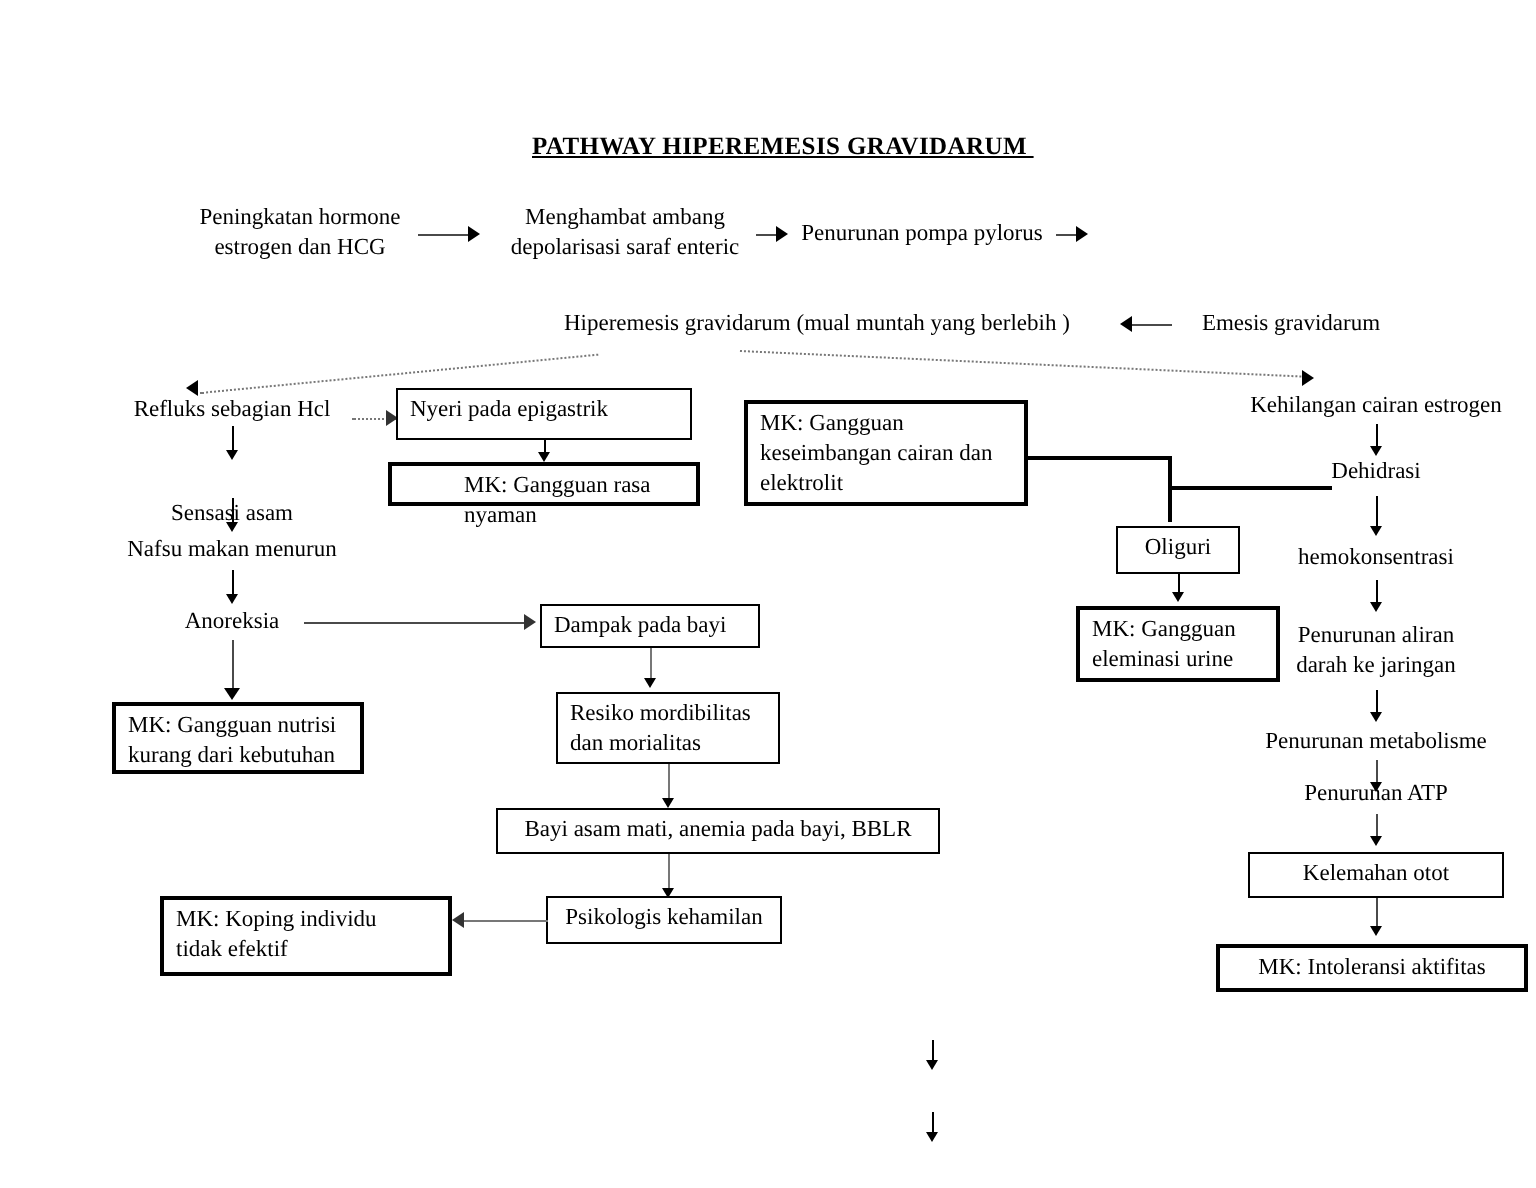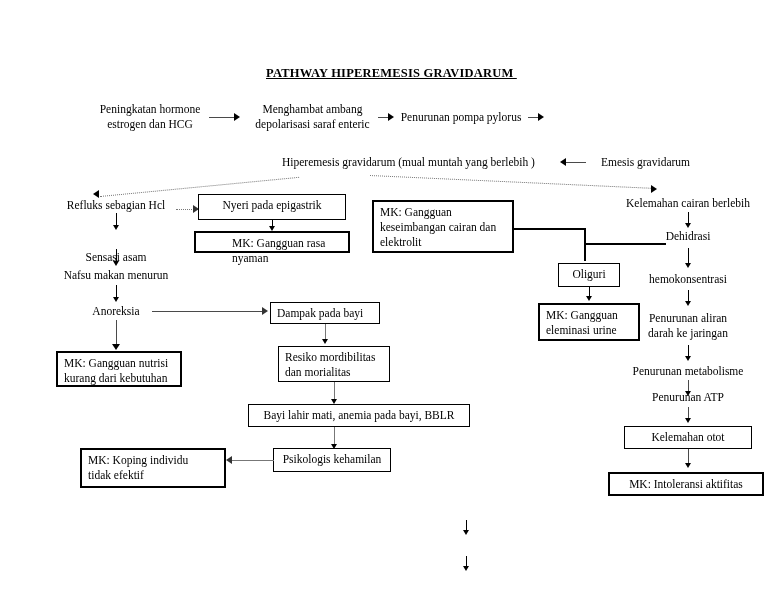--- a/index.html
+++ b/index.html
@@ -169,21 +169,21 @@
 
   <div class="edge h thin" style="left:152px; top:311px; width:112px;"></div>
   <div class="arw grey right" style="left:262px; top:307px;"></div>
 
   <div class="edge v thin" style="left:116px; top:320px; height:28px; background:#4a4a4a;"></div>
   <div class="arw down" style="left:112px; top:344px;"></div>
 
   <div class="box mk" style="left:56px; top:351px; width:126px; height:36px; white-space:pre-line;">MK: Gangguan nutrisi
 kurang dari kebutuhan</div>
 
-  <div class="box" style="left:198px; top:194px; width:148px; height:26px;text-align:center;">Nyeri pada epigastrik</div>
+  <div class="box" style="left:198px; top:194px; width:148px; height:26px;">Nyeri pada epigastrik</div>
 
   <div class="edge v" style="left:272px; top:220px; height:9px;"></div>
   <div class="arw small down" style="left:269px; top:226px;"></div>
 
   <div class="box mk" style="left:194px; top:231px; width:156px; height:22px;padding-left:36px;">MK: Gangguan rasa nyaman</div>
 
   <div class="box mk" style="left:372px; top:200px; width:142px; height:53px; white-space:pre-line;">MK: Gangguan
 keseimbangan cairan dan
 elektrolit</div>
 
@@ -193,21 +193,21 @@
   <div class="edge v thick" style="left:584px; top:243px; height:18px;"></div>
 
   <div class="box center" style="left:558px; top:263px; width:62px; height:24px;">Oliguri</div>
 
   <div class="edge v" style="left:589px; top:287px; height:12px;"></div>
   <div class="arw small down" style="left:586px; top:296px;"></div>
 
   <div class="box mk" style="left:538px; top:303px; width:102px; height:38px; white-space:pre-line;">MK: Gangguan
 eleminasi urine</div>
 
-  <div class="node" style="left:610px; top:196px; width:156px;">Kelemahan cairan berlebih</div>
+  <div class="node" style="left:610px; top:196px; width:156px;">Kehilangan cairan estrogen</div>
 
   <div class="edge v" style="left:688px; top:212px; height:14px;"></div>
   <div class="arw small down" style="left:685px; top:223px;"></div>
 
   <div class="node" style="left:638px; top:229px; width:100px;">Dehidrasi</div>
 
   <div class="edge v" style="left:688px; top:248px; height:18px;"></div>
   <div class="arw small down" style="left:685px; top:263px;"></div>
 
   <div class="node" style="left:636px; top:272px; width:104px;">hemokonsentrasi</div>
@@ -242,21 +242,21 @@
 
   <div class="edge v thin" style="left:325px; top:324px; height:18px; background:#777;"></div>
   <div class="arw small down" style="left:322px; top:339px;"></div>
 
   <div class="box" style="left:278px; top:346px; width:112px; height:36px; white-space:pre-line;">Resiko mordibilitas
 dan morialitas</div>
 
   <div class="edge v thin" style="left:334px; top:382px; height:20px; background:#777;"></div>
   <div class="arw small down" style="left:331px; top:399px;"></div>
 
-  <div class="box center" style="left:248px; top:404px; width:222px; height:23px;">Bayi lahir mati, anemia pada bayi, BBLR</div>
+  <div class="box center" style="left:248px; top:404px; width:222px; height:23px;">Bayi asam mati, anemia pada bayi, BBLR</div>
 
   <div class="edge v thin" style="left:334px; top:427px; height:20px; background:#777;"></div>
   <div class="arw small down" style="left:331px; top:444px;"></div>
 
   <div class="box center" style="left:273px; top:448px; width:118px; height:24px;">Psikologis kehamilan</div>
 
   <div class="edge h thin" style="left:232px; top:460px; width:42px; background:#777;"></div>
   <div class="arw grey left" style="left:226px; top:456px;"></div>
 
   <div class="box mk" style="left:80px; top:448px; width:146px; height:40px; white-space:pre-line;">MK: Koping individu

